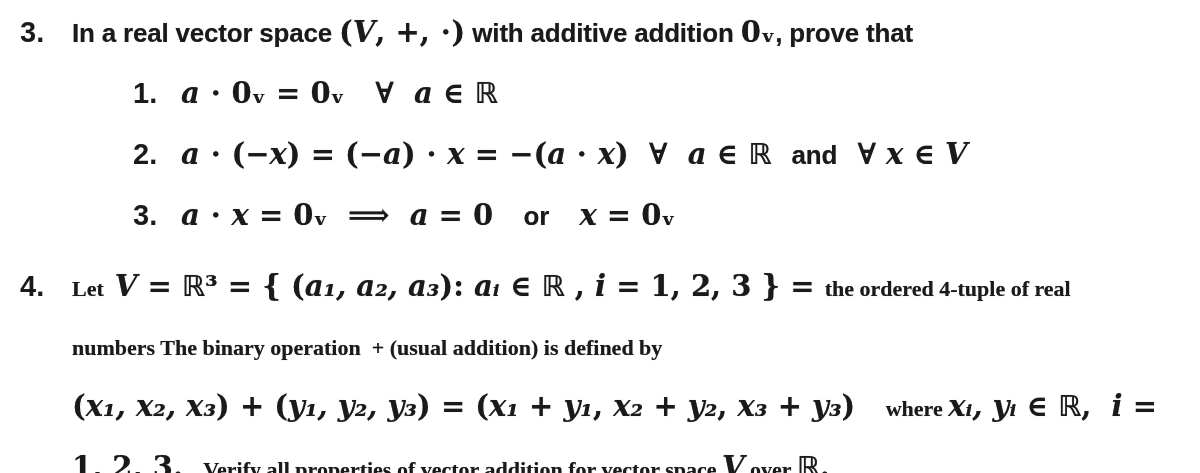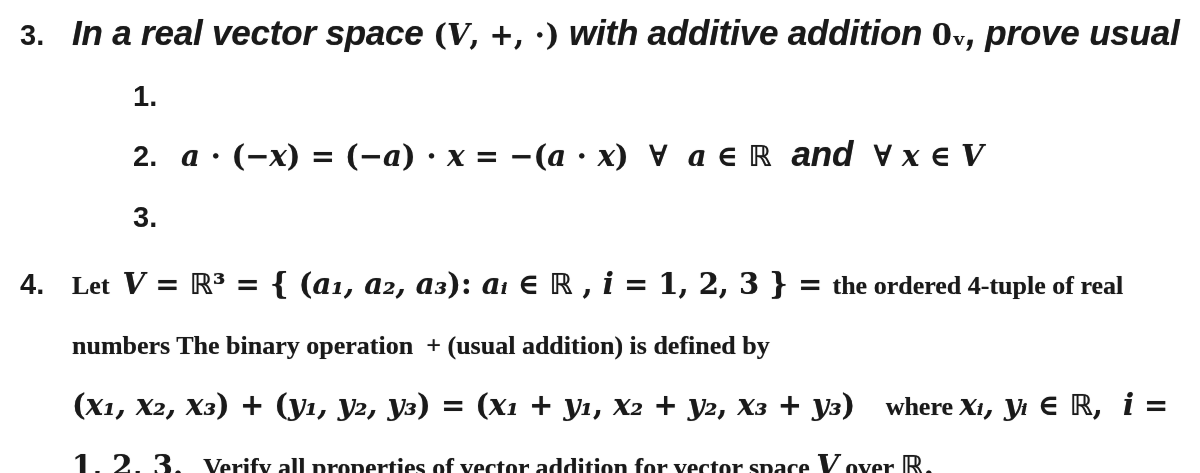--- a/index.html
+++ b/index.html
@@ -45,28 +45,27 @@
     text-shadow: 0 0 0.7px rgba(26,26,26,0.55);
   }
   
   .cont { margin-left: 52px; }
   .p4 { margin-top: 10px; }
   
   .seg { white-space: pre-wrap; }
   .t3 {  
     font-family: "Liberation Sans", "DejaVu Sans", sans-serif;
     font-weight: 700;
-    font-size: 35px;
+    font-size: 26px;
     letter-spacing: -0.2px;
-    font-style: italic;
   }
   .t4 {  
     font-family: "Liberation Serif", "DejaVu Serif", serif;
     font-weight: 700;
-    font-size: 26px;
+    font-size: 22px;
   }
   .mu {  
     font-family: "DejaVu Serif", "DejaVu Sans", serif;
     font-weight: 700;
     font-style: normal;
     font-size: 29px;
   }
   .mi {  
     font-family: "DejaVu Serif", "DejaVu Sans", serif;
     font-weight: 700;
@@ -75,34 +74,36 @@
   }
 </style>
 </head>
 <body>
 
 <div class="page">
 
   <section>
     <div class="row">
       <div class="pnum">3.</div>
-      <div class="ptext"><span class="seg t3">In a real vector space </span><span class="seg mu">(</span><span class="seg mi">V</span><span class="seg mu">, +, ⋅)</span><span class="seg t3"> with additive addition </span><span class="seg mu">0ᵥ</span><span class="seg t3">, prove usual</span></div>
+      <div class="ptext"><span class="seg t3">In a real vector space </span><span class="seg mu">(</span><span class="seg mi">V</span><span class="seg mu">, +, ⋅)</span><span class="seg t3"> with additive addition </span><span class="seg mu">0ᵥ</span><span class="seg t3">, prove that</span></div>
     </div>
 
     <div class="row subrow">
       <div class="inum">1.</div>
+      <div class="ptext"><span class="seg mi">a</span><span class="seg mu"> ⋅ 0ᵥ = 0ᵥ   ∀  </span><span class="seg mi">a</span><span class="seg mu"> ∈ ℝ</span></div>
     </div>
 
     <div class="row subrow">
       <div class="inum">2.</div>
       <div class="ptext"><span class="seg mi">a</span><span class="seg mu"> ⋅ (−</span><span class="seg mi">x</span><span class="seg mu">) = (−</span><span class="seg mi">a</span><span class="seg mu">) ⋅ </span><span class="seg mi">x</span><span class="seg mu"> = −(</span><span class="seg mi">a</span><span class="seg mu"> ⋅ </span><span class="seg mi">x</span><span class="seg mu">)  ∀  </span><span class="seg mi">a</span><span class="seg mu"> ∈ ℝ  </span><span class="seg t3">and</span><span class="seg mu">  ∀ </span><span class="seg mi">x</span><span class="seg mu"> ∈ </span><span class="seg mi">V</span></div>
     </div>
 
     <div class="row subrow">
       <div class="inum">3.</div>
+      <div class="ptext"><span class="seg mi">a</span><span class="seg mu"> ⋅ </span><span class="seg mi">x</span><span class="seg mu"> = 0ᵥ  ⟹  </span><span class="seg mi">a</span><span class="seg mu"> = 0   </span><span class="seg t3">or</span><span class="seg mu">   </span><span class="seg mi">x</span><span class="seg mu"> = 0ᵥ</span></div>
     </div>
   </section>
 
   <section class="p4">
     <div class="row">
       <div class="pnum">4.</div>
       <div class="ptext"><span class="seg t4">Let  </span><span class="seg mi">V</span><span class="seg mu"> = ℝ³ = { (</span><span class="seg mi">a₁, a₂, a₃</span><span class="seg mu">): </span><span class="seg mi">aᵢ</span><span class="seg mu"> ∈ ℝ , </span><span class="seg mi">i</span><span class="seg mu"> = 1, 2, 3 } = </span><span class="seg t4">the ordered 4-tuple of real</span></div>
     </div>
     <div class="row cont">
       <div class="ptext"><span class="seg t4">numbers The binary operation  + (usual addition) is defined by</span></div>

